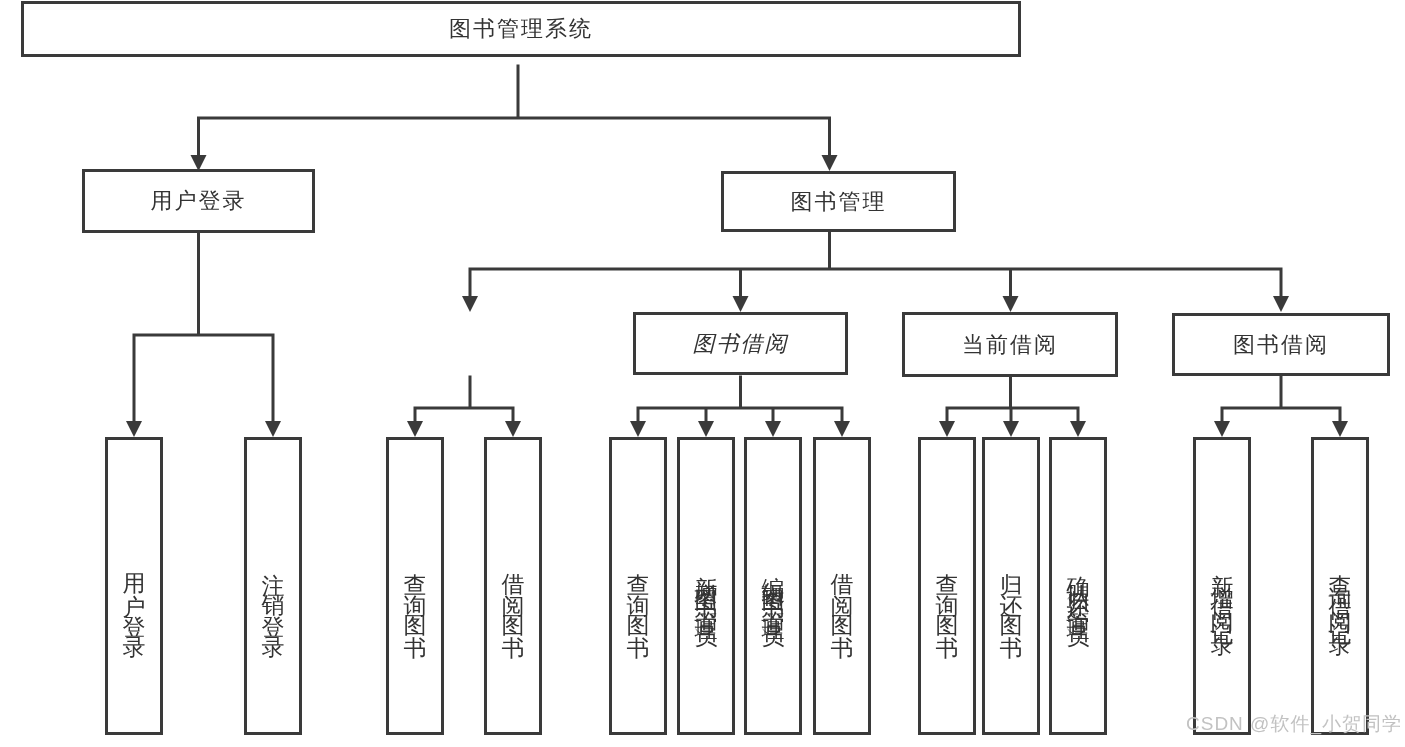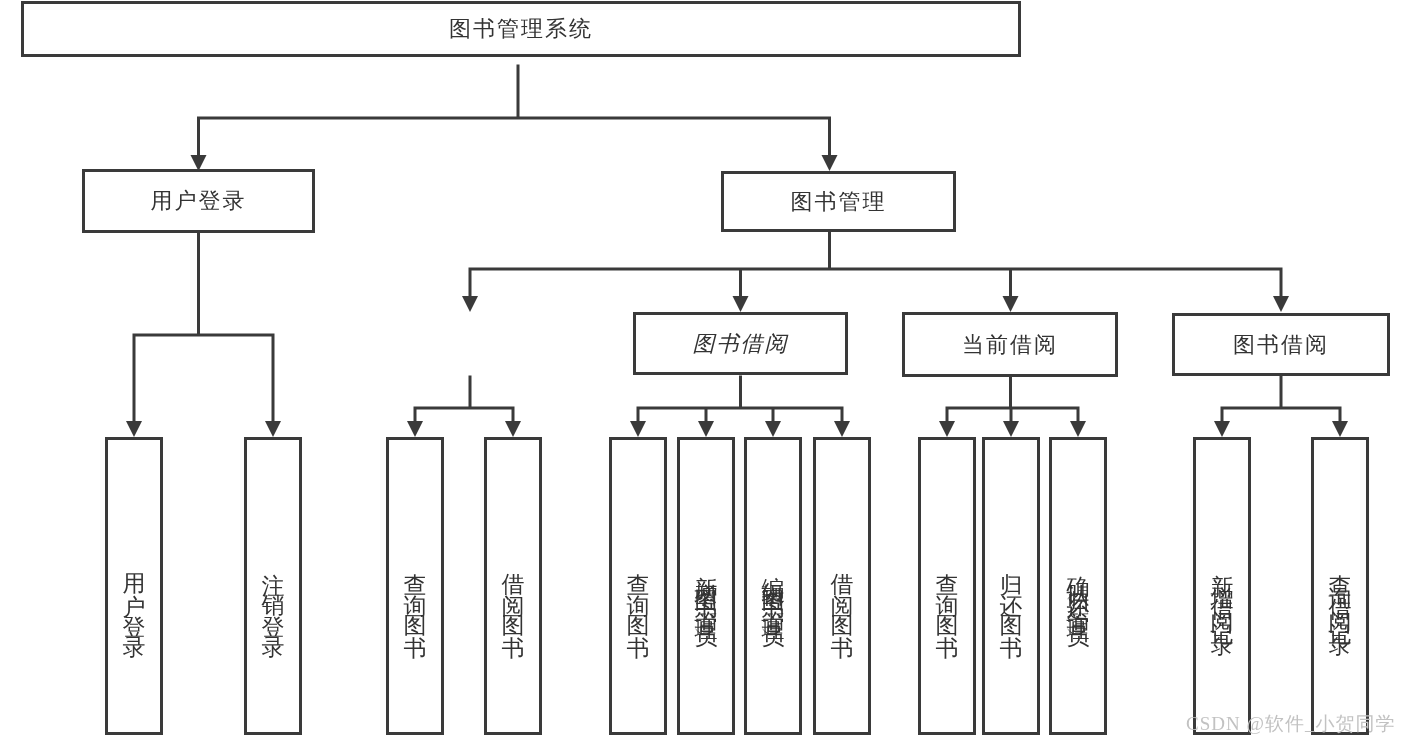--- a/index.html
+++ b/index.html
@@ -35,21 +35,20 @@
   .ls9{letter-spacing:7px;margin-bottom:-7px;}
   .watermark{
     position:absolute;
     left:1186px;
     top:711px;
     font-size:19px;
     letter-spacing:1px;
     color:#c2c2c2;
     white-space:nowrap;
     z-index:5;
-    font-family:Liberation Serif, serif;
   }
 </style>
 </head>
 <body>
 
 <div id="canvas">
 
   <svg class="connectors" width="1405" height="747" viewBox="0 0 1405 747" aria-hidden="true">
     <path fill="none" stroke="#3a3a3a" stroke-width="3" stroke-linecap="square" d="
       M518,66 V118 M198.5,118 H829.5 M198.5,118 V156 M829.5,118 V156

